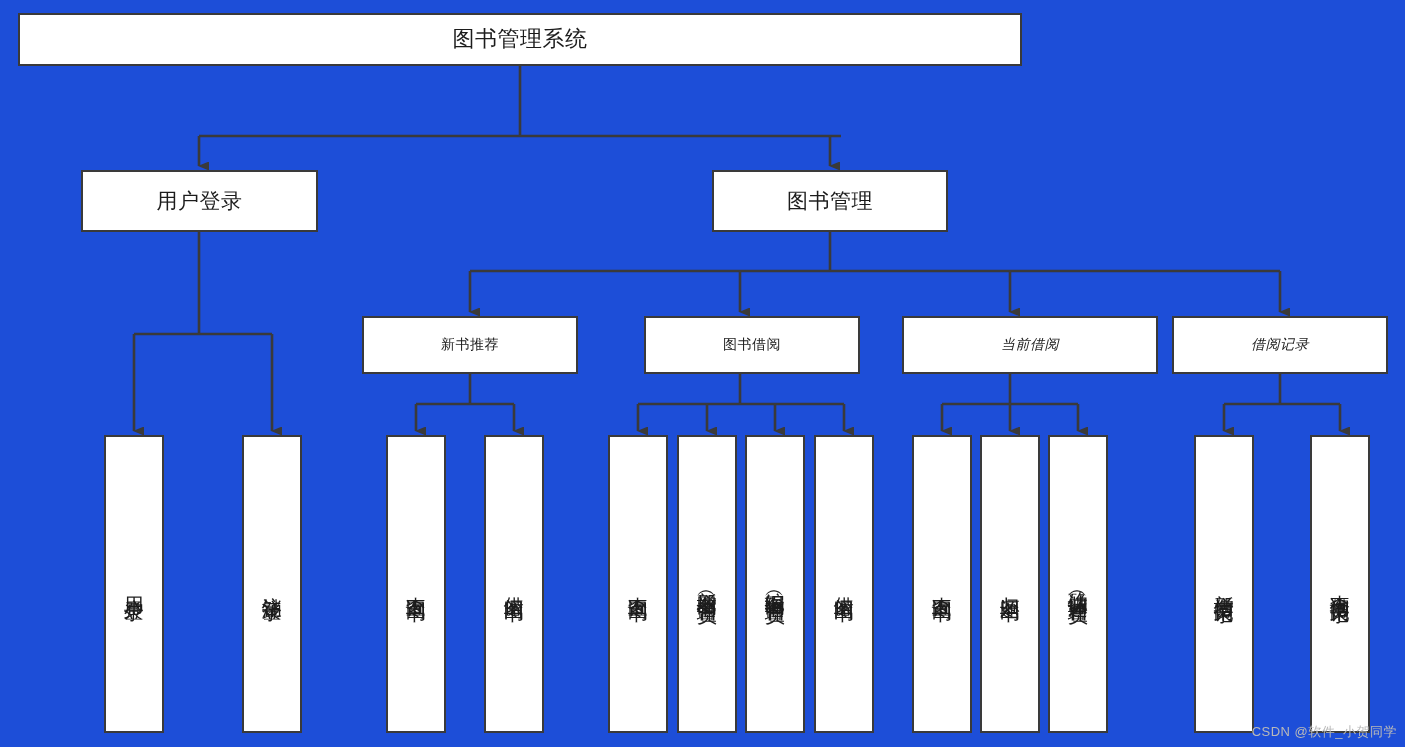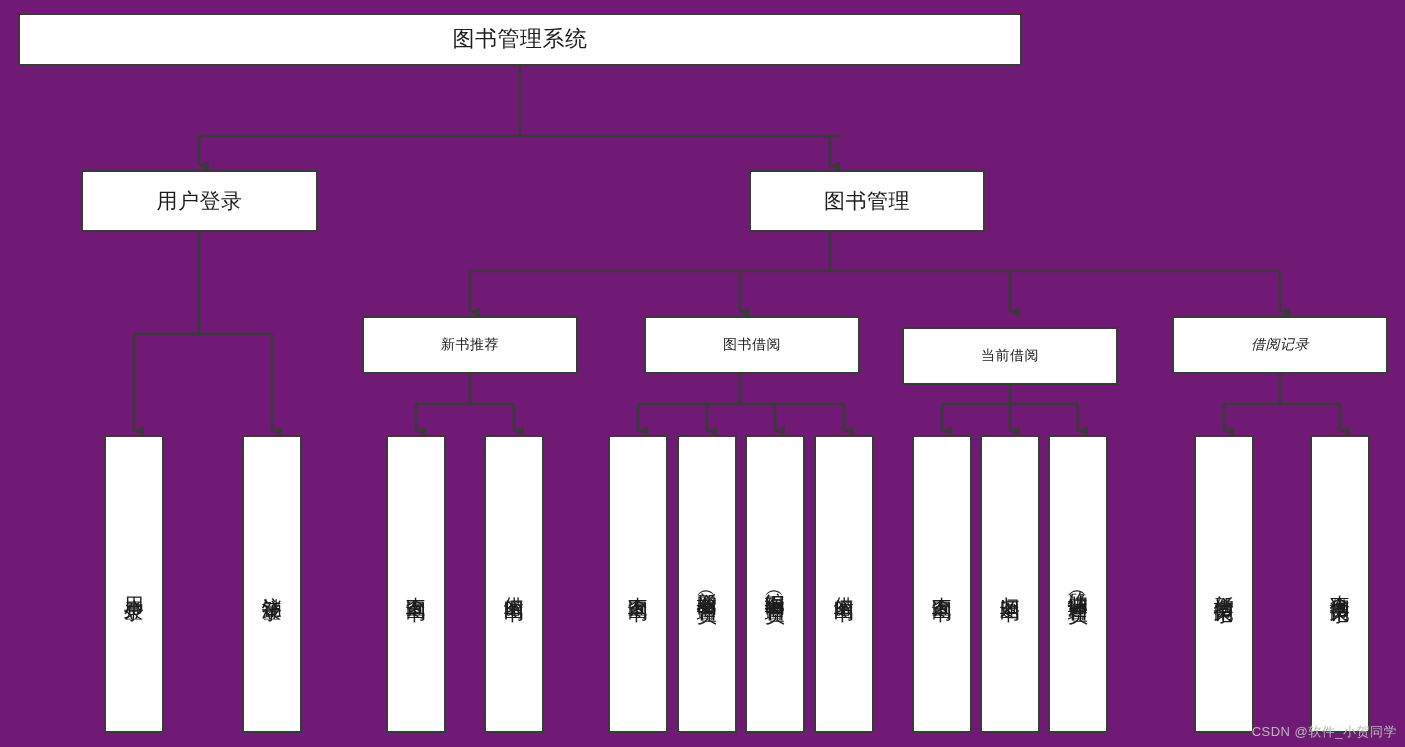--- a/index.html
+++ b/index.html
@@ -9,21 +9,21 @@
     background: #ffffff;
   }
   body {
     font-family: "Liberation Sans", "DejaVu Sans", sans-serif;
     color: #1a1a1a;
   }
   #diagram-root {
     position: relative;
     width: 1405px;
     height: 747px;
-    background: #701a75;
+    background: #1d4ed8;
     overflow: hidden;
   }
   #connector-layer {
     position: absolute;
     left: 0;
     top: 0;
     width: 1405px;
     height: 747px;
     pointer-events: none;
   }
@@ -137,33 +137,33 @@
   </svg>
 
   <div class="node level-0" style="left:18px; top:13px; width:1004px; height:53px;">
     <span class="node-label">图书管理系统</span>
   </div>
 
   <div class="node level-1" style="left:81px; top:170px; width:237px; height:62px;">
     <span class="node-label">用户登录</span>
   </div>
 
-  <div class="node level-1" style="left:712px; top:170px; width:236px; height:62px;margin-left:37px;">
+  <div class="node level-1" style="left:712px; top:170px; width:236px; height:62px;">
     <span class="node-label">图书管理</span>
   </div>
 
   <div class="node level-2" style="left:362px; top:316px; width:216px; height:58px;">
     <span class="node-label">新书推荐</span>
   </div>
 
   <div class="node level-2" style="left:632px; top:316px; width:216px; height:58px;margin-left:12px;">
     <span class="node-label">图书借阅</span>
   </div>
 
-  <div class="node level-2" style="left:902px; top:327px; width:216px; height:58px;">
+  <div class="node level-2" style="left:902px; top:316px; width:256px; height:58px;font-style:italic;">
     <span class="node-label">当前借阅</span>
   </div>
 
   <div class="node level-2" style="left:1172px; top:316px; width:216px; height:58px;font-style:italic;">
     <span class="node-label">借阅记录</span>
   </div>
 
   <div class="node leaf" style="left:104px; top:435px; width:60px; height:298px;">
     <div class="leaf-inner">
       <span class="node-label">用户登录</span>

